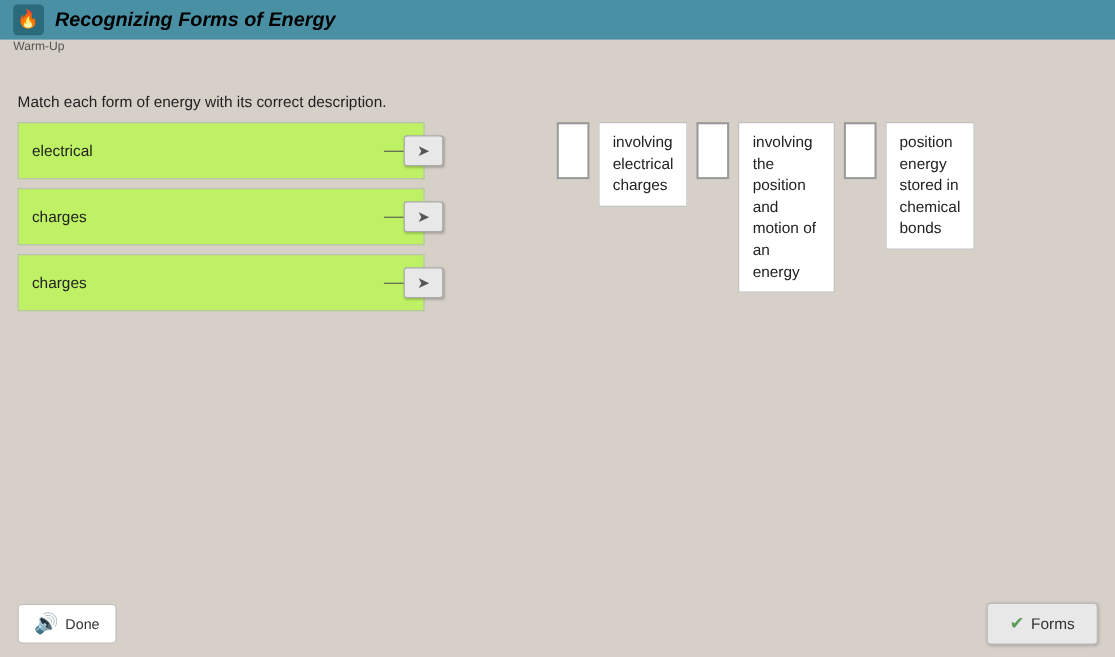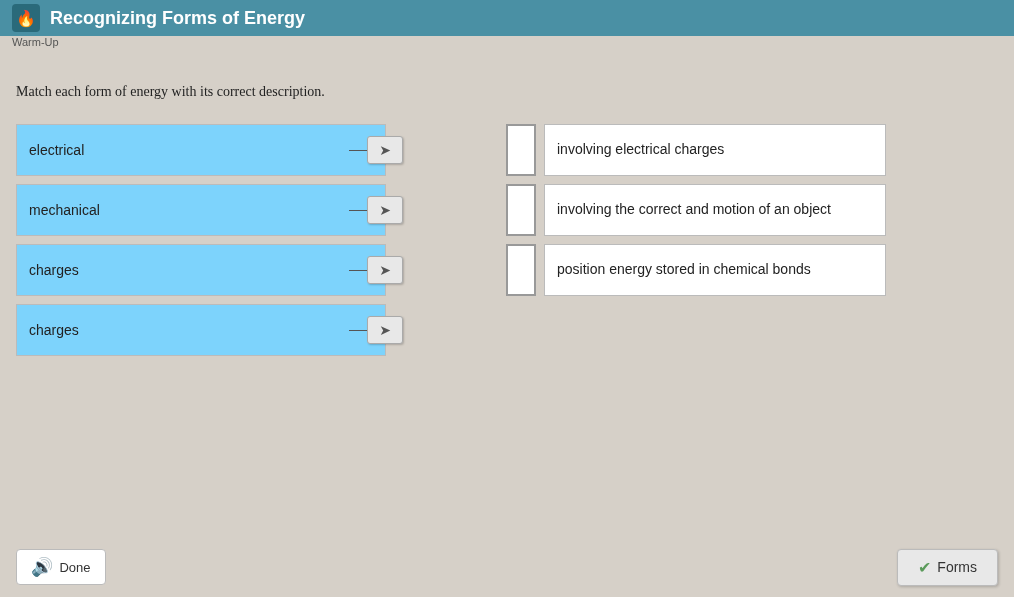--- a/index.html
+++ b/index.html
@@ -29,61 +29,61 @@
       background: #2a6a7a;
       border-radius: 4px;
       display: flex;
       align-items: center;
       justify-content: center;
       color: white;
       font-size: 16px;
     }
 
     .header-title {
-      color: #ffffff;
+      color: #000000;
       font-size: 18px;
       font-weight: bold;
+      font-style: italic;
     }
 
     .warm-up-label {
       position: absolute;
       top: 36px;
       left: 12px;
       font-size: 11px;
       color: #555;
     }
 
     .main-content {
       padding: 48px 16px 16px 16px;
     }
 
     .instructions {
       font-size: 14px;
       color: #222;
-      margin-bottom: 24px;
-      font-family: Liberation Serif, serif;
+      margin-bottom: 11px;
     }
 
     .matching-area {
       display: flex;
       align-items: flex-start;
       gap: 0;
     }
 
     .left-column {
       display: flex;
       flex-direction: column;
       gap: 8px;
       width: 370px;
     }
 
     .left-item {
       display: flex;
       align-items: center;
-      background: #7dd3fc;
+      background: #bef264;
       border: 1px solid #bbb;
       height: 52px;
       padding: 0 12px;
       position: relative;
     }
 
     .left-item-label {
       font-size: 14px;
       color: #222;
     }
@@ -122,21 +122,21 @@
       z-index: 5;
     }
 
     .middle-gap {
       width: 120px;
       flex-shrink: 0;
     }
 
     .right-column {
       display: flex;
-      flex-direction: column;
+      flex-direction: row;
       gap: 8px;
       width: 380px;
     }
 
     .right-item {
       display: flex;
       align-items: flex-start;
       gap: 8px;
     }
 
@@ -229,25 +229,20 @@
   <div class="matching-area">
 
     <div class="left-column">
 
       <div class="left-item">
         <span class="left-item-label">electrical</span>
         <div class="connector-line"></div>
         <div class="arrow-btn"></div>
       </div>
 
-      <div class="left-item">
-        <span class="left-item-label">mechanical</span>
-        <div class="connector-line"></div>
-        <div class="arrow-btn"></div>
-      </div>
 
       <div class="left-item">
         <span class="left-item-label">charges</span>
         <div class="connector-line"></div>
         <div class="arrow-btn"></div>
       </div>
 
       <div class="left-item">
         <span class="left-item-label">charges</span>
         <div class="connector-line"></div>
@@ -260,21 +255,21 @@
 
     <div class="right-column">
 
       <div class="right-item">
         <div class="checkbox-sq"></div>
         <div class="right-item-desc">involving electrical charges</div>
       </div>
 
       <div class="right-item">
         <div class="checkbox-sq"></div>
-        <div class="right-item-desc">involving the correct and motion of an object</div>
+        <div class="right-item-desc">involving the position and motion of an energy</div>
       </div>
 
       <div class="right-item">
         <div class="checkbox-sq"></div>
         <div class="right-item-desc">position energy stored in chemical bonds</div>
       </div>
 
 
     </div>
 

